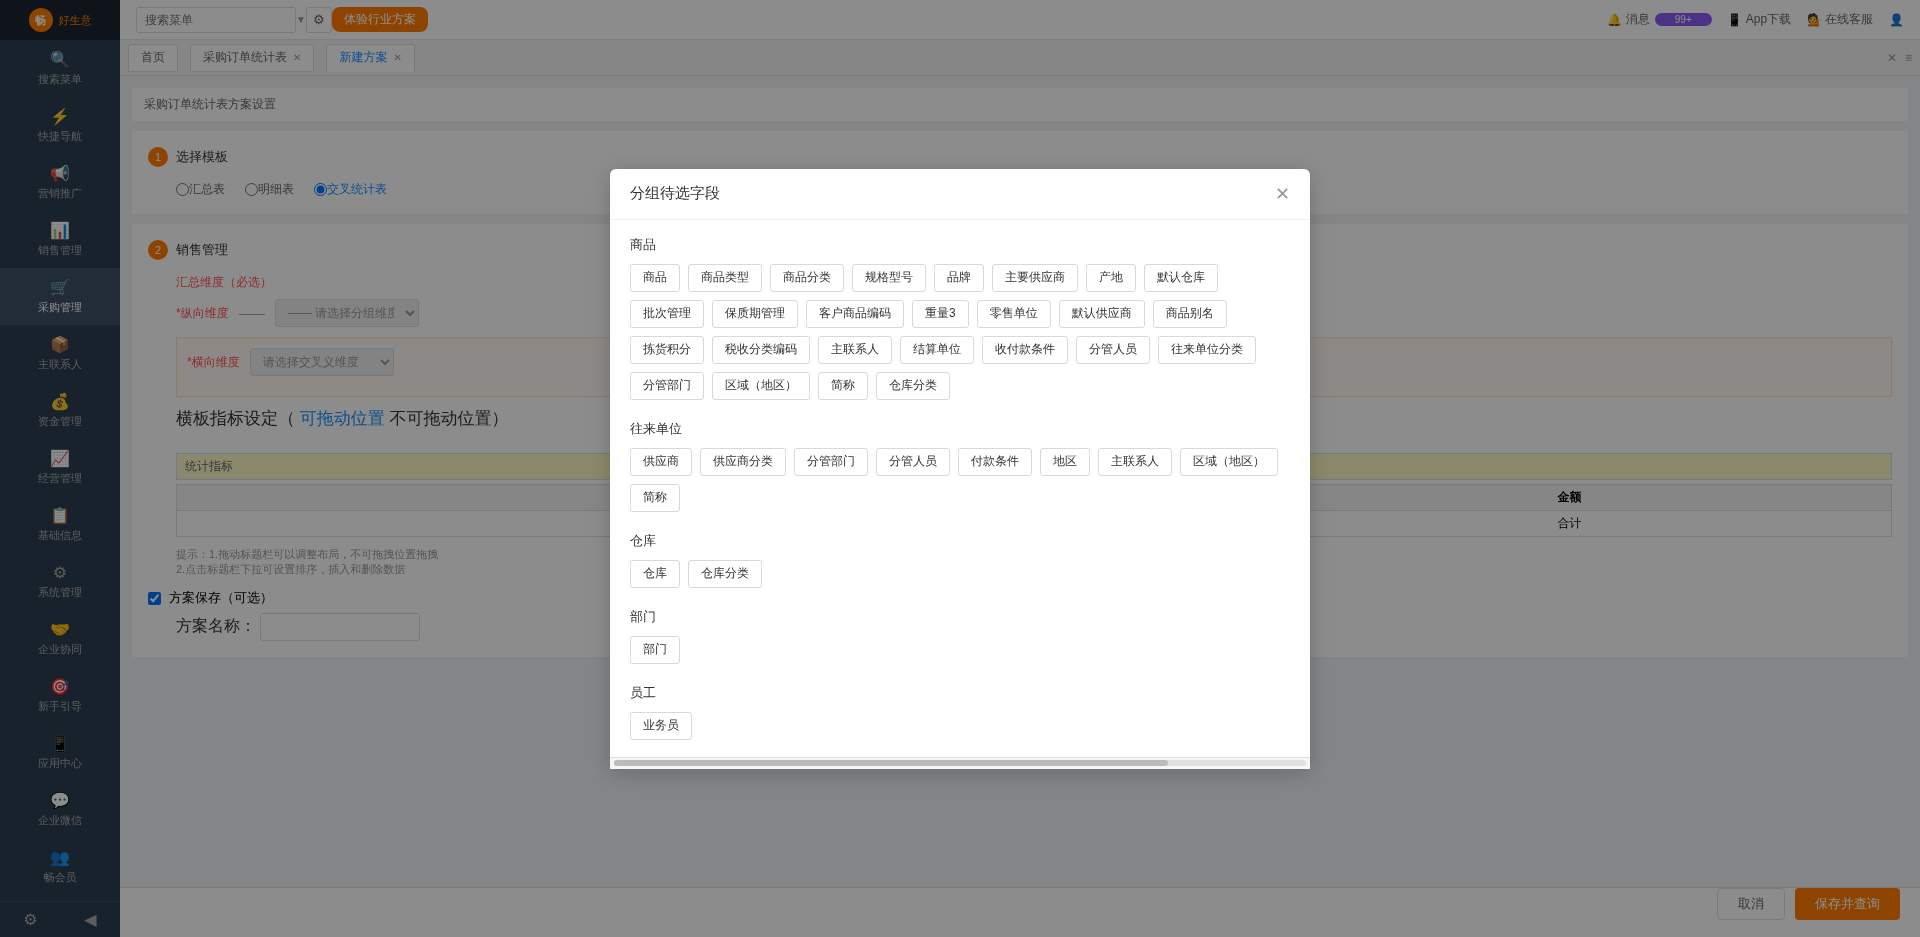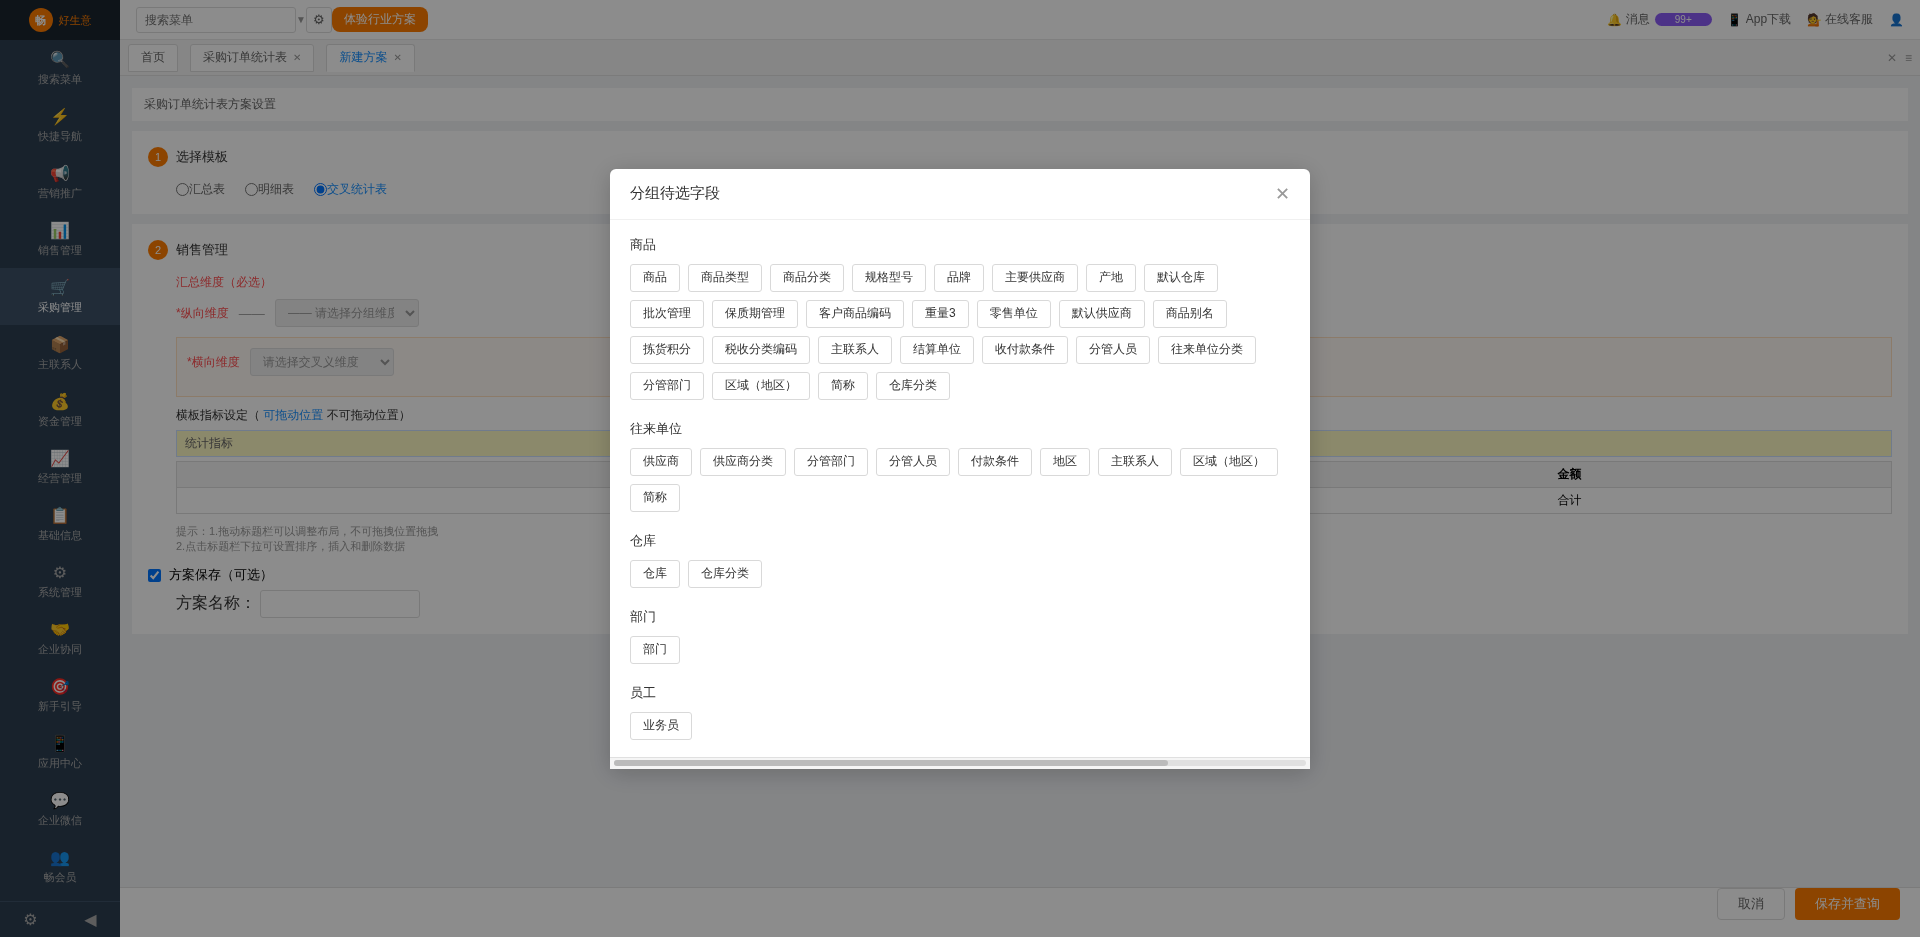--- a/index.html
+++ b/index.html
@@ -536,21 +536,21 @@
       </select>
     </div>
     <div style="background:#fff9f5;border:1px solid #ffe0c0;padding:10px;margin-left:28px;margin-bottom:10px;">
       <div class="dim-row" style="margin-left:0;">
         <span class="dim-label">*横向维度</span>
         <select class="dim-select">
           <option>请选择交叉义维度</option>
         </select>
       </div>
     </div>
-    <div style="margin-left:28px;font-size:12px;color:#333;margin-bottom:6px;">
+    <div style="margin-left:28px;font-size:17px;color:#333;margin-bottom:23px;">
       <span>横板指标设定（</span>
       <span style="color:#1890ff;cursor:pointer;">可拖动位置</span>
       <span> </span>
       <span>不可拖动位置）</span>
     </div>
     <div style="margin-left:28px;">
       <div style="font-size:12px;color:#666;margin-bottom:4px;background:#fef9c3;padding:4px 8px;border:1px solid #cce0ff;">
         <span>统计指标</span>
       </div>
       <table class="indicator-table">

